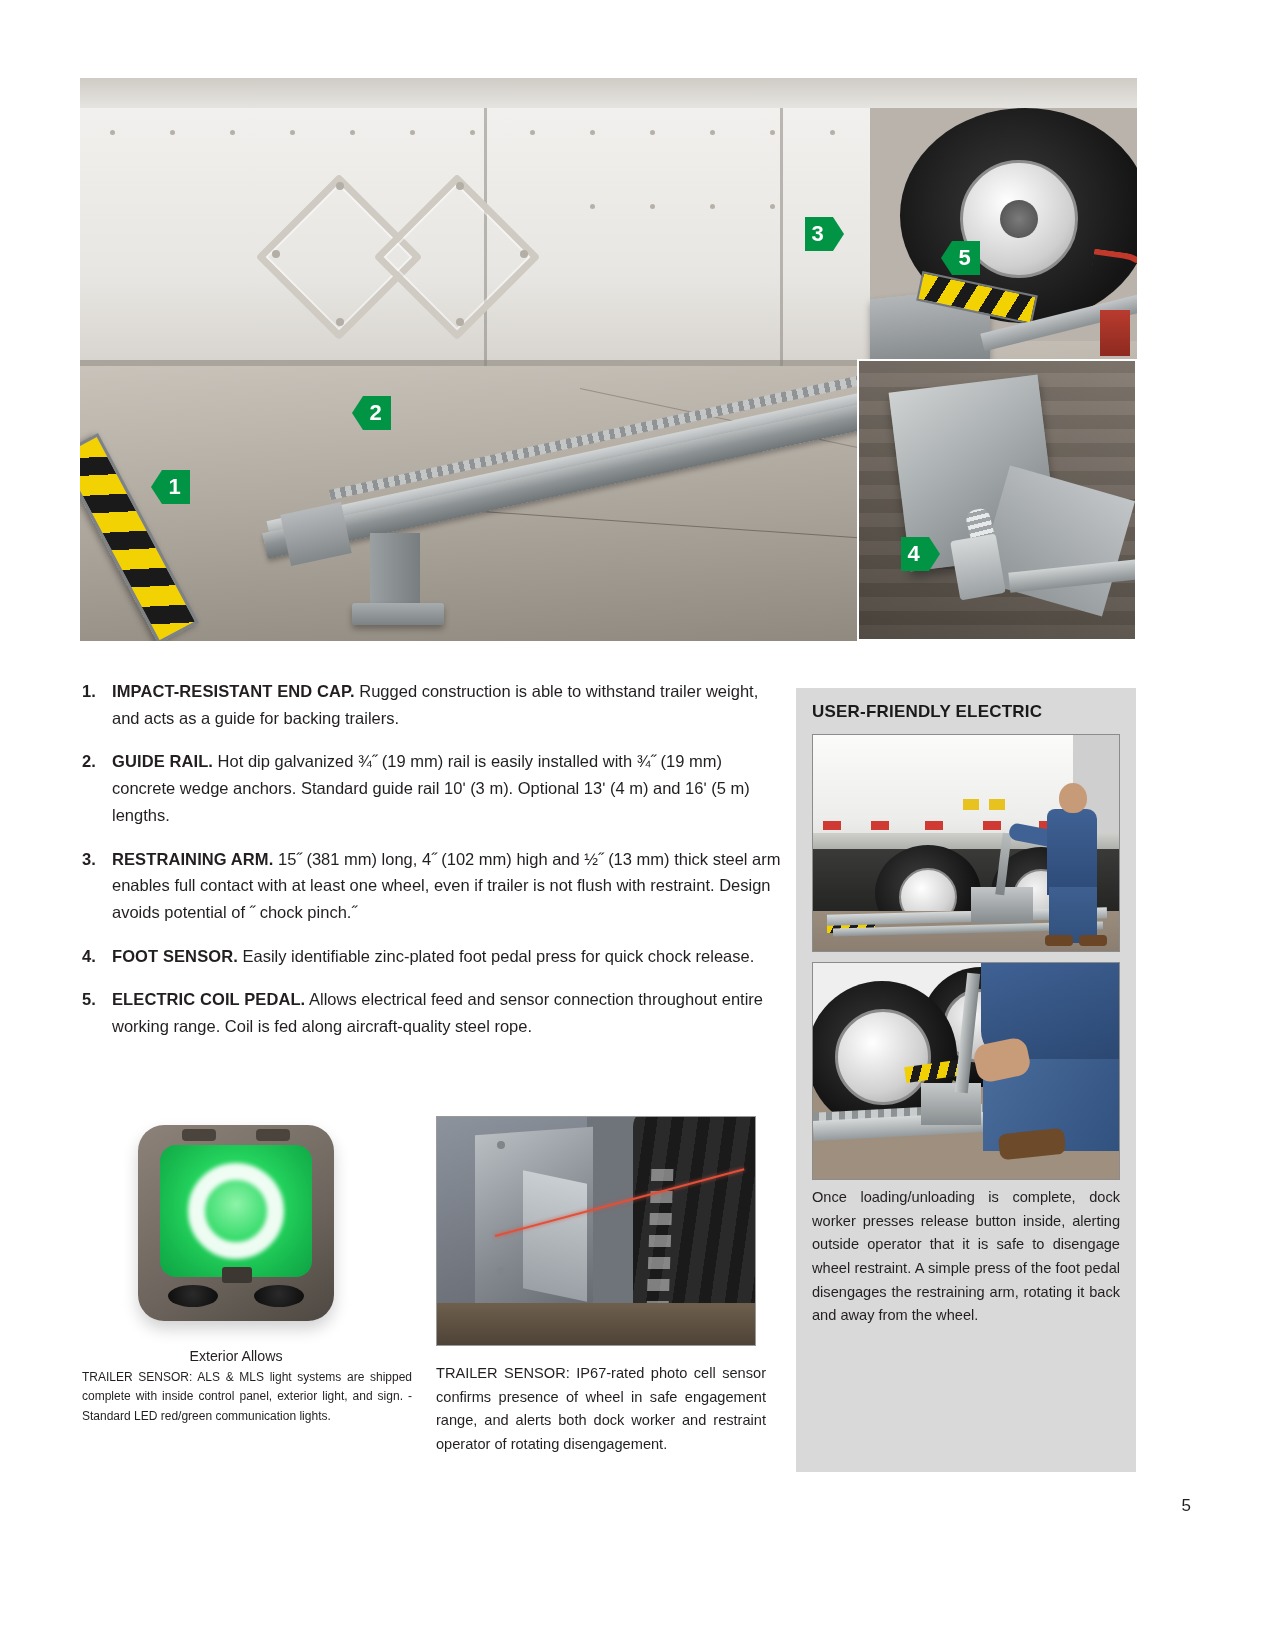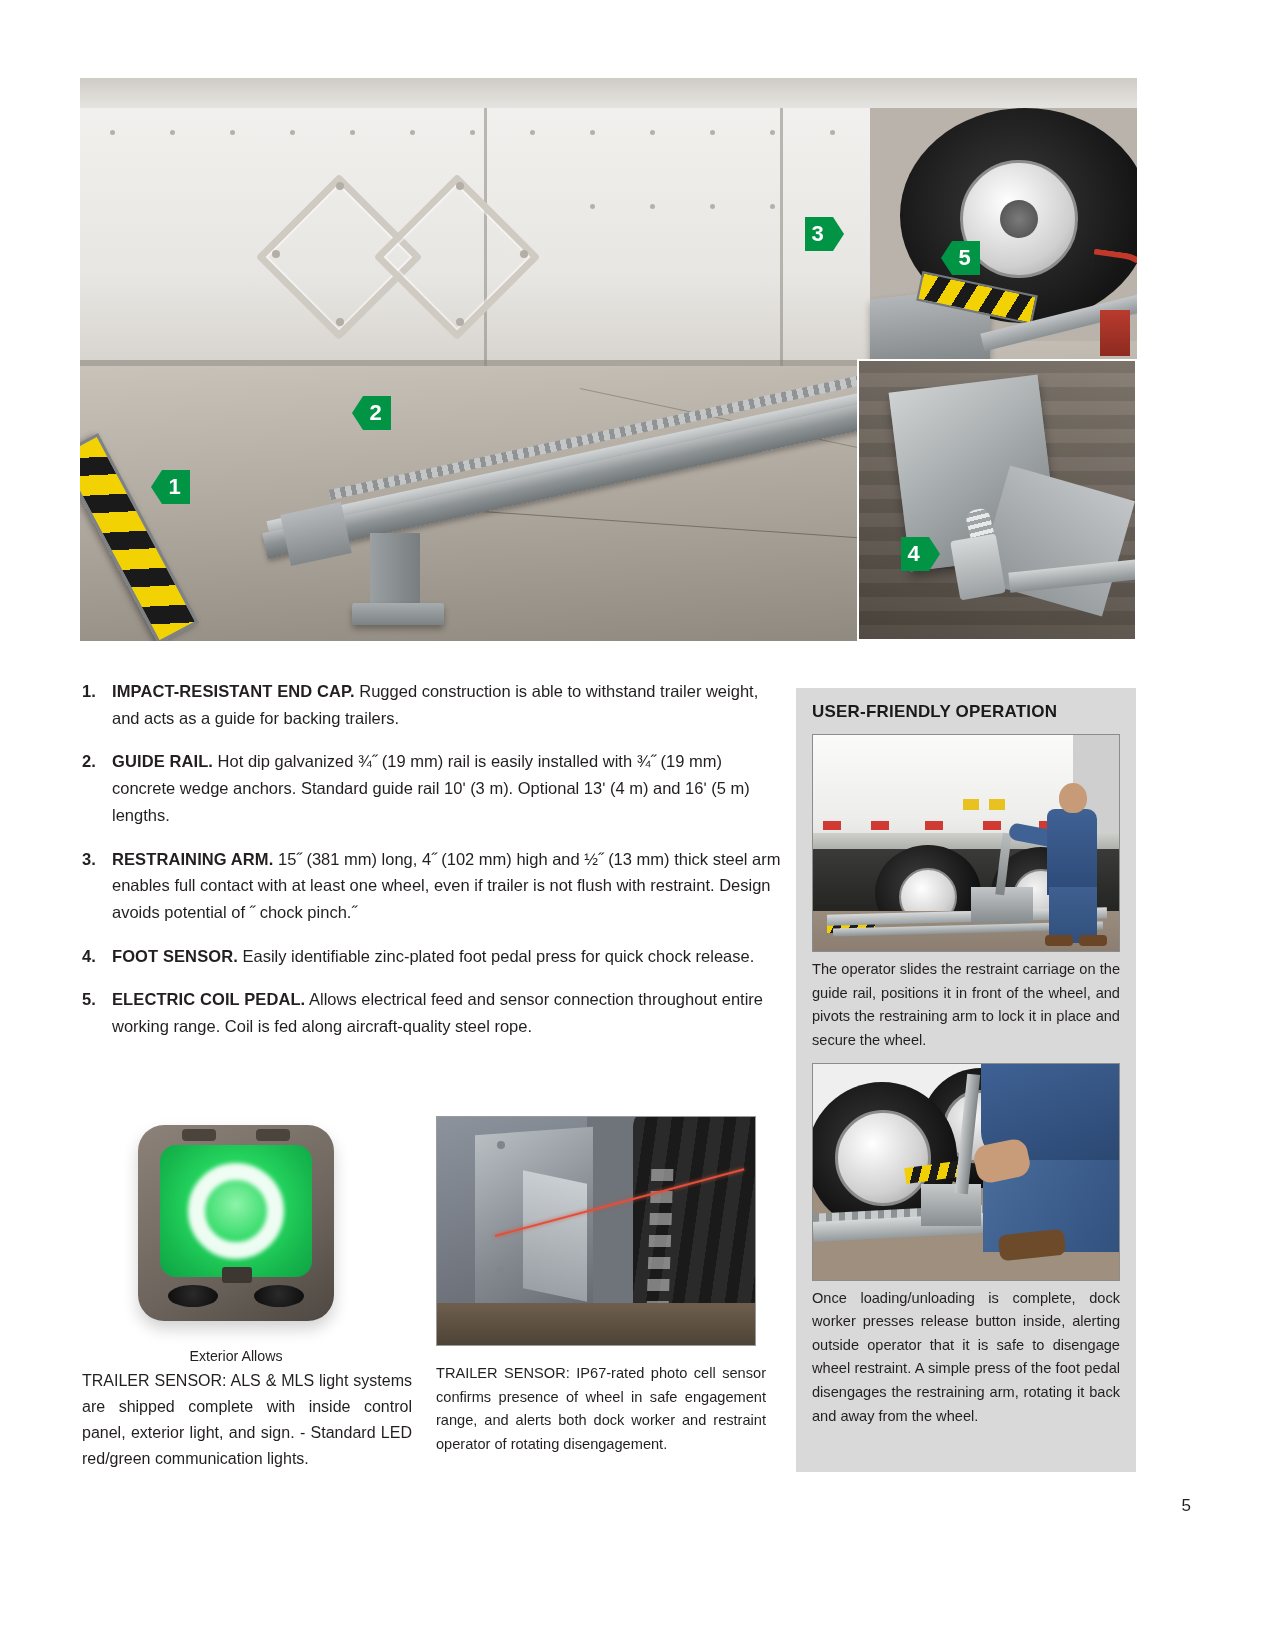--- a/index.html
+++ b/index.html
@@ -455,21 +455,21 @@
     left: 138px; top: 1348px;
     width: 196px;
     text-align: center;
     font-size: 14.2px;
     color: #231f20;
   }
   .capLeft {
     position: absolute;
     left: 82px; top: 1368px;
     width: 330px;
-    font-size: 16px;
+    font-size: 12px;
     line-height: 1.62;
     text-align: justify;
     color: #231f20;
   }
   .capMid {
     position: absolute;
     left: 436px; top: 1362px;
     width: 330px;
     font-size: 14.6px;
     line-height: 1.62;
@@ -580,21 +580,21 @@
     <div class="num">4.</div>
     <div class="body"><b>FOOT SENSOR.</b><span> Easily identifiable zinc-plated foot pedal press for quick chock release.</span></div>
   </div>
   <div class="feature">
     <div class="num">5.</div>
     <div class="body"><b>ELECTRIC COIL PEDAL.</b><span> Allows electrical feed and sensor connection throughout entire working range.  Coil is fed along aircraft-quality steel rope.</span></div>
   </div>
 </div>
 
 <div class="sidebar">
-  <h2>USER-FRIENDLY OPERATION</h2>
+  <h2>USER-FRIENDLY ELECTRIC</h2>
 
   <div class="sb-photo">
     <div class="p1-trailer"></div>
     <div class="p1-strip"></div>
     <div class="p1-light" style="left:10px"></div>
     <div class="p1-light" style="left:58px"></div>
     <div class="p1-light" style="left:112px"></div>
     <div class="p1-light" style="left:170px"></div>
     <div class="p1-light" style="left:226px"></div>
     <div class="p1-amber" style="left:150px"></div>
@@ -610,21 +610,20 @@
     <div class="p1-rail2"></div>
     <div class="p1-carr"></div>
     <div class="p1-handle"></div>
     <div class="p1-man-arm"></div>
     <div class="p1-man-torso"></div>
     <div class="p1-man-head"></div>
     <div class="p1-man-legs"></div>
     <div class="p1-shoe" style="left:232px"></div>
     <div class="p1-shoe" style="left:266px"></div>
   </div>
-  <div class="sb-cap">The operator slides the restraint carriage on the guide rail, positions it in front of the wheel, and pivots the restraining arm to lock it in place and secure the wheel.</div>
 
   <div class="sb-photo2">
     <div class="p2-bg"></div>
     <div class="p2-tire2"></div>
     <div class="p2-rim2"></div>
     <div class="p2-tire"></div>
     <div class="p2-rim"></div>
     <div class="p2-teeth"></div>
     <div class="p2-rail"></div>
     <div class="p2-haz"></div>

